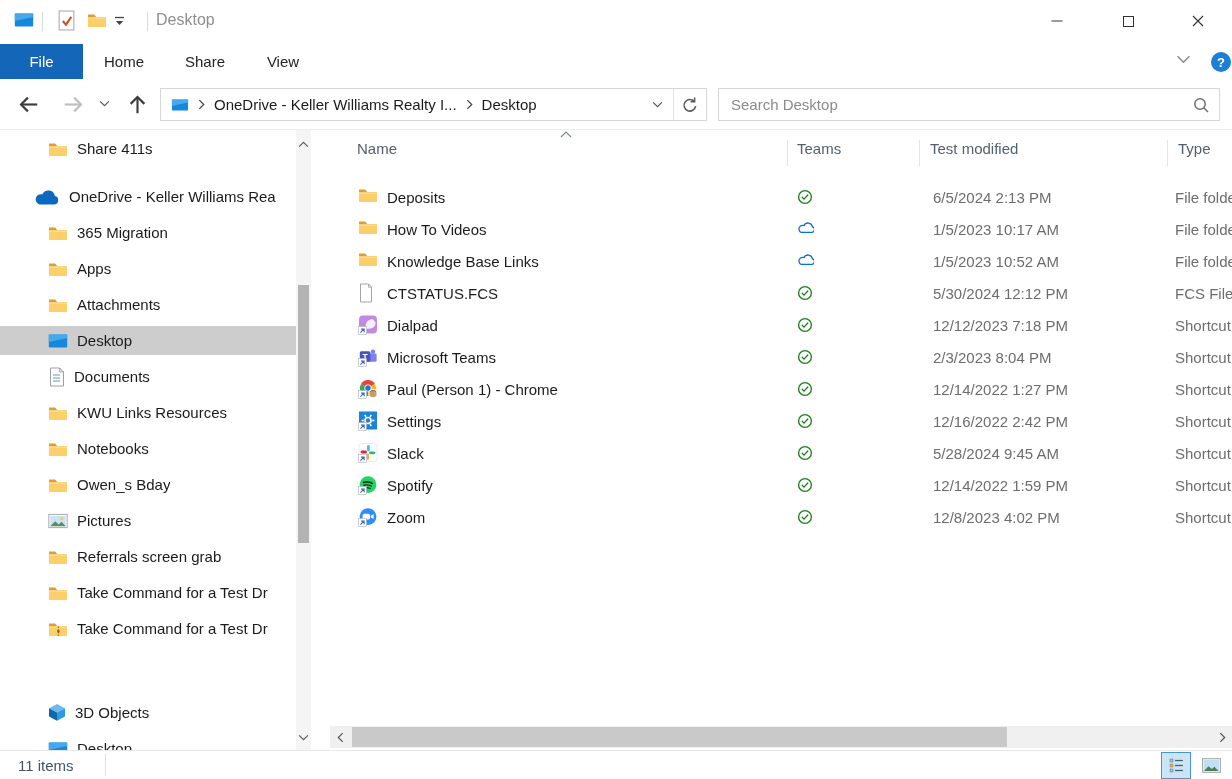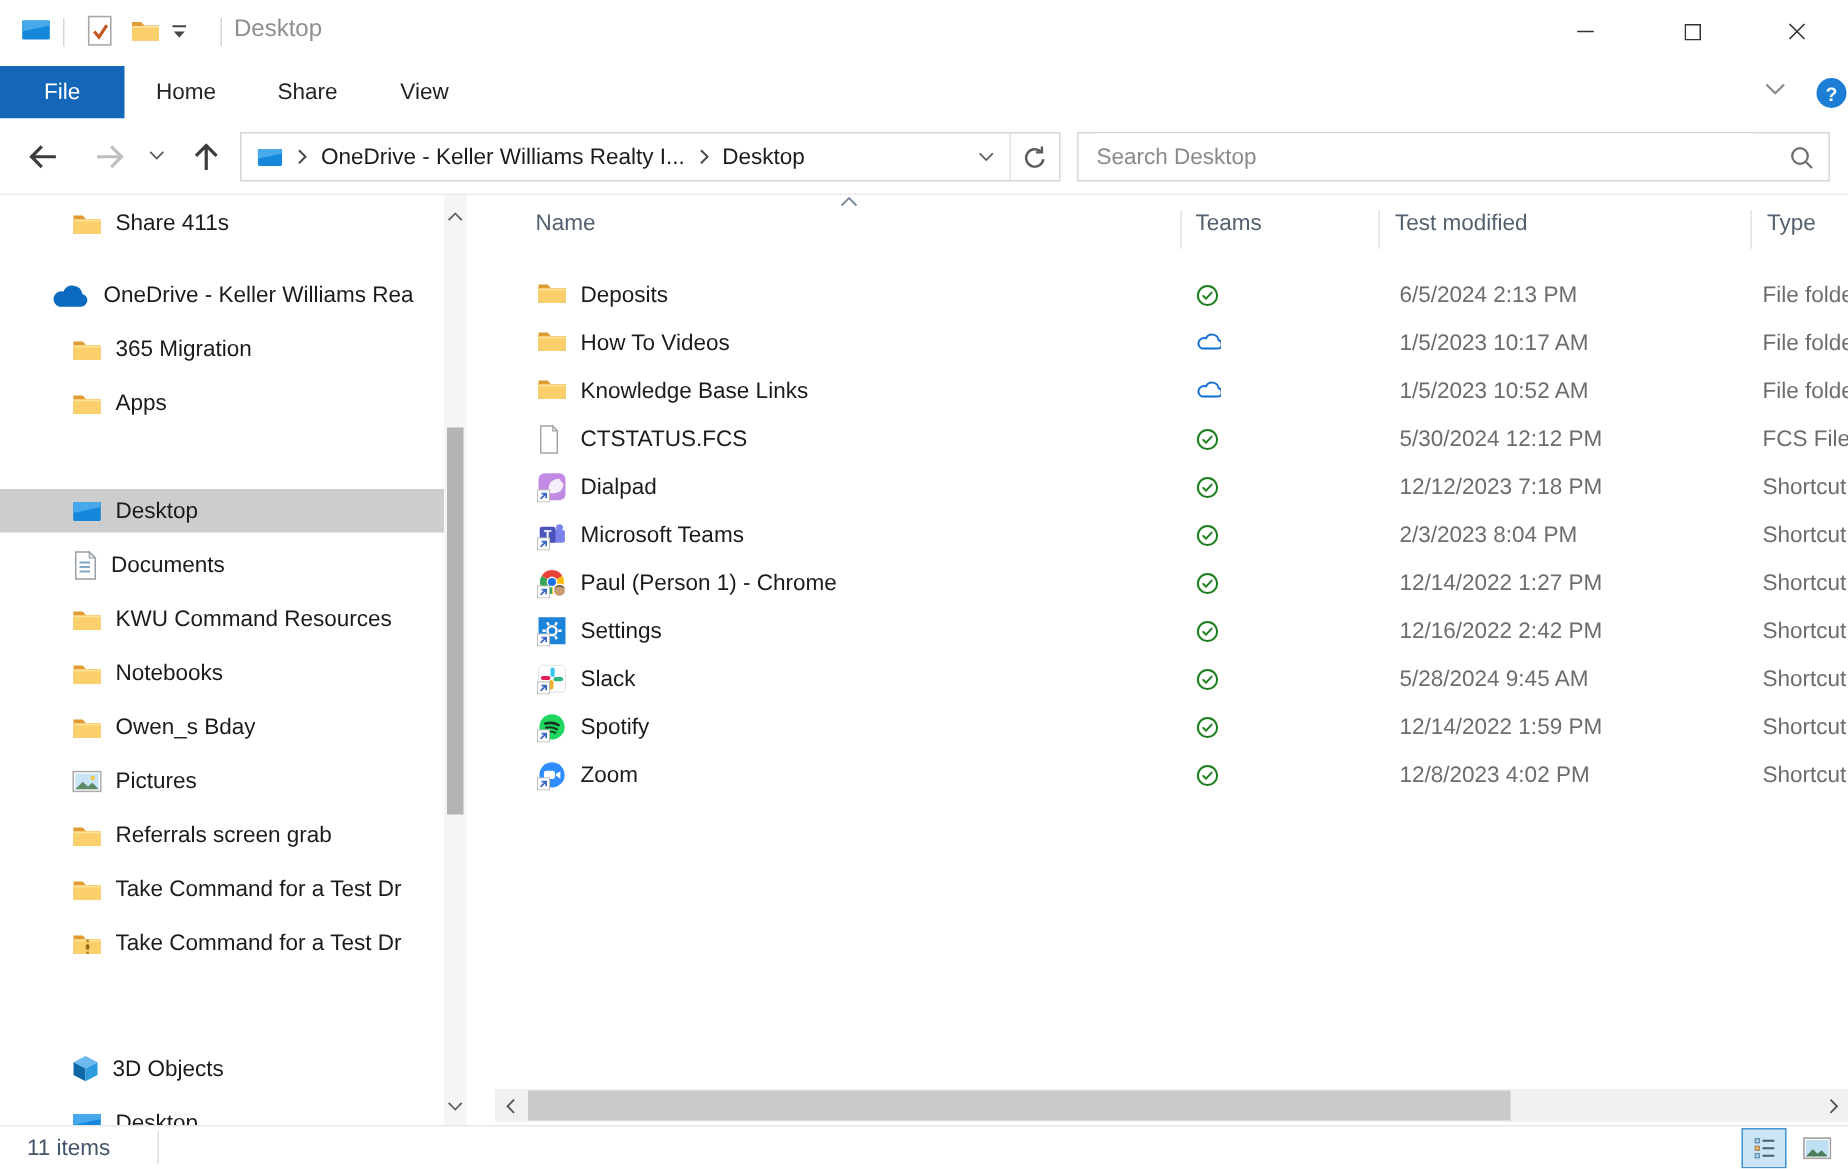--- a/index.html
+++ b/index.html
@@ -251,20 +251,30 @@
     <div class="side-item lvl2" style="top:124px">
         <span class="sicon">
           <svg width="20" height="16" viewBox="0 0 20 16">
             <path d="M1 2.6h6.2l2 2.4H19v10H1z" fill="#e09b34"></path>
             <path d="M1 5.4h18V15H1z" fill="#fbd06b"></path>
             <path d="M1 5.4h18v1.1H1z" fill="#ffe59c"></path>
           </svg>
         </span>
         <span class="slabel">Apps</span>
       </div>
+    <div class="side-item lvl2" style="top:160px">
+        <span class="sicon">
+          <svg width="20" height="16" viewBox="0 0 20 16">
+            <path d="M1 2.6h6.2l2 2.4H19v10H1z" fill="#e09b34"></path>
+            <path d="M1 5.4h18V15H1z" fill="#fbd06b"></path>
+            <path d="M1 5.4h18v1.1H1z" fill="#ffe59c"></path>
+          </svg>
+        </span>
+        <span class="slabel">Attachments</span>
+      </div>
     <div class="side-item lvl2 selected" style="top:196px">
         <span class="sicon">
           <svg width="20" height="16" viewBox="0 0 20 16">
             <rect x="0.8" y="1.6" width="18.4" height="12.8" rx="1" fill="#1588dc"></rect>
             <path d="M0.8 1.6h18.4v3.4L0.8 9z" fill="#47a9ec"></path>
           </svg>
         </span>
         <span class="slabel">Desktop</span>
       </div>
     <div class="side-item lvl2" style="top:232px">
@@ -282,21 +292,21 @@
         <span class="slabel">Documents</span>
       </div>
     <div class="side-item lvl2" style="top:268px">
         <span class="sicon">
           <svg width="20" height="16" viewBox="0 0 20 16">
             <path d="M1 2.6h6.2l2 2.4H19v10H1z" fill="#e09b34"></path>
             <path d="M1 5.4h18V15H1z" fill="#fbd06b"></path>
             <path d="M1 5.4h18v1.1H1z" fill="#ffe59c"></path>
           </svg>
         </span>
-        <span class="slabel">KWU Command Resources</span>
+        <span class="slabel">KWU Links Resources</span>
       </div>
     <div class="side-item lvl2" style="top:304px">
         <span class="sicon">
           <svg width="20" height="16" viewBox="0 0 20 16">
             <path d="M1 2.6h6.2l2 2.4H19v10H1z" fill="#e09b34"></path>
             <path d="M1 5.4h18V15H1z" fill="#fbd06b"></path>
             <path d="M1 5.4h18v1.1H1z" fill="#ffe59c"></path>
           </svg>
         </span>
         <span class="slabel">Notebooks</span>

